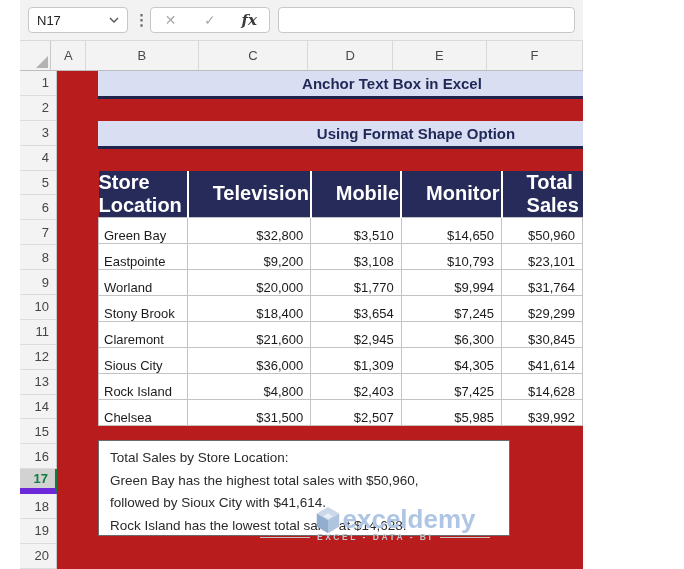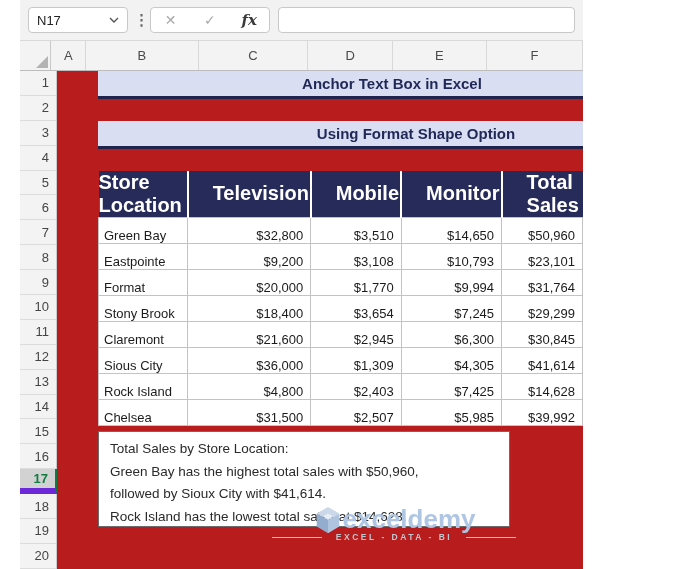--- a/index.html
+++ b/index.html
@@ -60,30 +60,30 @@
   
   .sales { position:absolute; left:78px; top:170.6px; border-collapse:collapse; table-layout:fixed; }
   .sales th { background:#262B59; color:#fff; font-weight:bold; font-size:20px;
               height:25px; text-align:left; }
   .sales th + th { border-left:2px solid #fff;padding-left:24px; }
   .sales td { border:1px solid #C3C3C3; background:#fff; height:24.6px;
               font-size:13px; color:#1b1b1b; padding:10px 7px 0 5px; }
   .sales td.num { text-align:right; }
 
   
-  .textbox { position:absolute; left:78px; top:431px; width:412px; height:96px;
+  .textbox { position:absolute; left:78px; top:440px; width:412px; height:96px;
              background:#fff; border:1px solid #6B6B6B; z-index:5;
              padding:6px 0 8px 11px; }
   .textbox .tl { font-size:13.5px; color:#2a2a2a; line-height:22.5px; white-space:nowrap; }
 
   
   .watermark { position:absolute; left:240px; top:504px; width:268px; z-index:6; text-align:center; }
   .wm-row1 { display:flex; align-items:center; justify-content:center; }
   .wm-brand { font-size:26px; font-weight:bold; color:#AEC6E4; letter-spacing:0px; }
-  .wm-row2 { display:flex; align-items:center; justify-content:center; gap:14px; margin-top:-3px; }
+  .wm-row2 { display:flex; align-items:center; gap:7px; margin-top:-3px; }
   .wm-line { width:50px; height:1px; background:#C4C4C4; }
   .wm-tag { font-size:8.5px; font-weight:bold; letter-spacing:2.5px; color:#C2C7CE; white-space:nowrap; }
 </style>
 </head>
 <body>
 
 <div class="app">
 
   <div class="topbar">
     <div class="namebox">
@@ -164,21 +164,21 @@
       <td class="num">$50,960</td>
     </tr>
     <tr>
       <td>Eastpointe</td>
       <td class="num">$9,200</td>
       <td class="num">$3,108</td>
       <td class="num">$10,793</td>
       <td class="num">$23,101</td>
     </tr>
     <tr>
-      <td>Format</td>
+      <td>Worland</td>
       <td class="num">$20,000</td>
       <td class="num">$1,770</td>
       <td class="num">$9,994</td>
       <td class="num">$31,764</td>
     </tr>
     <tr>
       <td>Stony Brook</td>
       <td class="num">$18,400</td>
       <td class="num">$3,654</td>
       <td class="num">$7,245</td>

